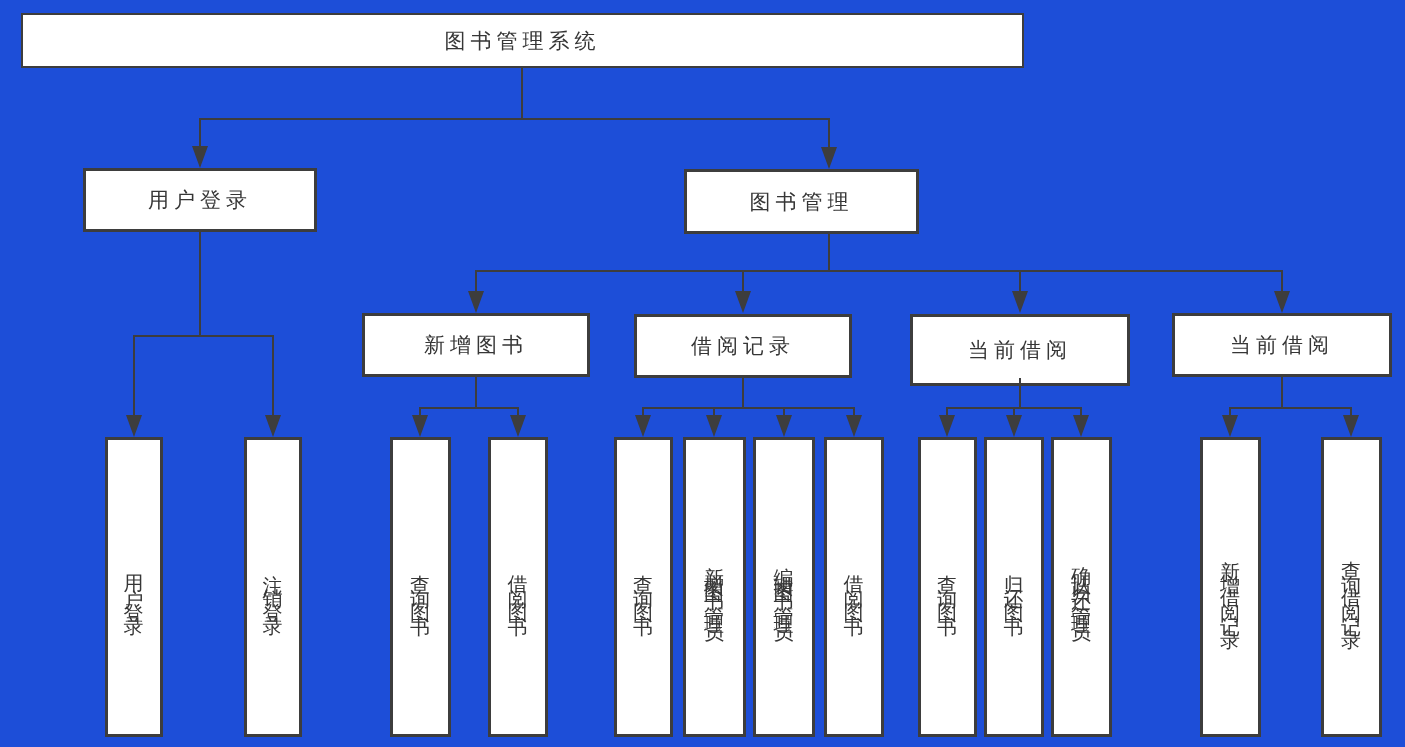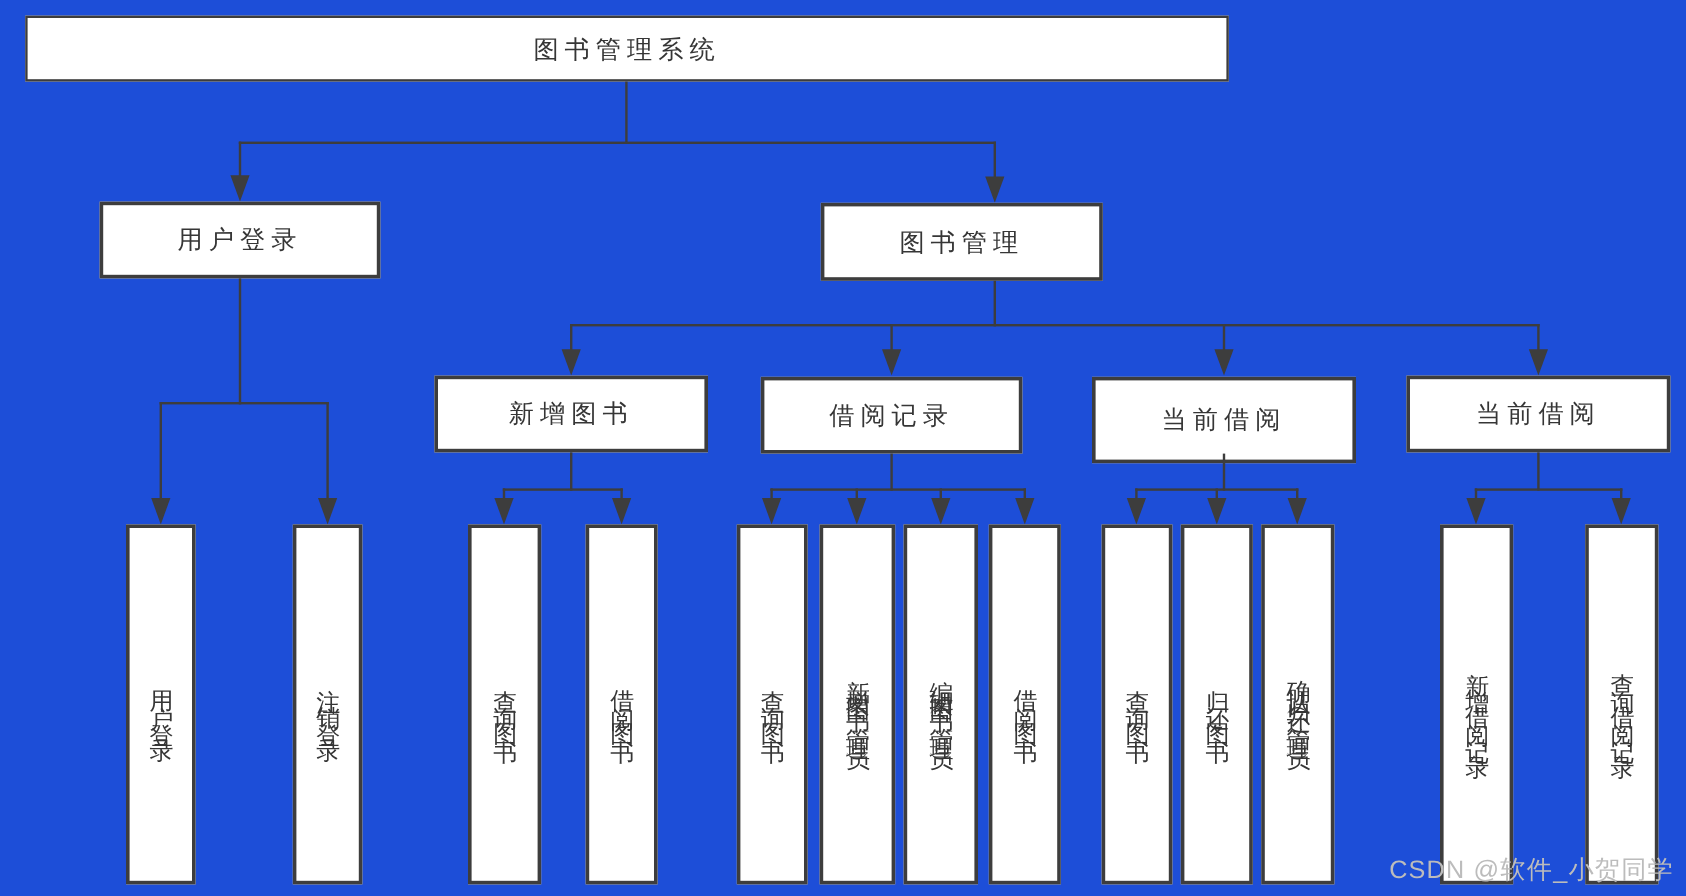--- a/index.html
+++ b/index.html
@@ -154,15 +154,14 @@
     <span class="vtext tight">确认归还（管理员）</span>
   </div>
 
   <div class="leafbox" style="left:1200px; top:437px; width:61px; height:300px;">
     <span class="vtext">新增借阅记录</span>
   </div>
   <div class="leafbox" style="left:1321px; top:437px; width:61px; height:300px;">
     <span class="vtext">查询借阅记录</span>
   </div>
 
-  <div class="watermark">CSDN @软件_小贺同学</div>
 
 </div>
 
 </body></html>

